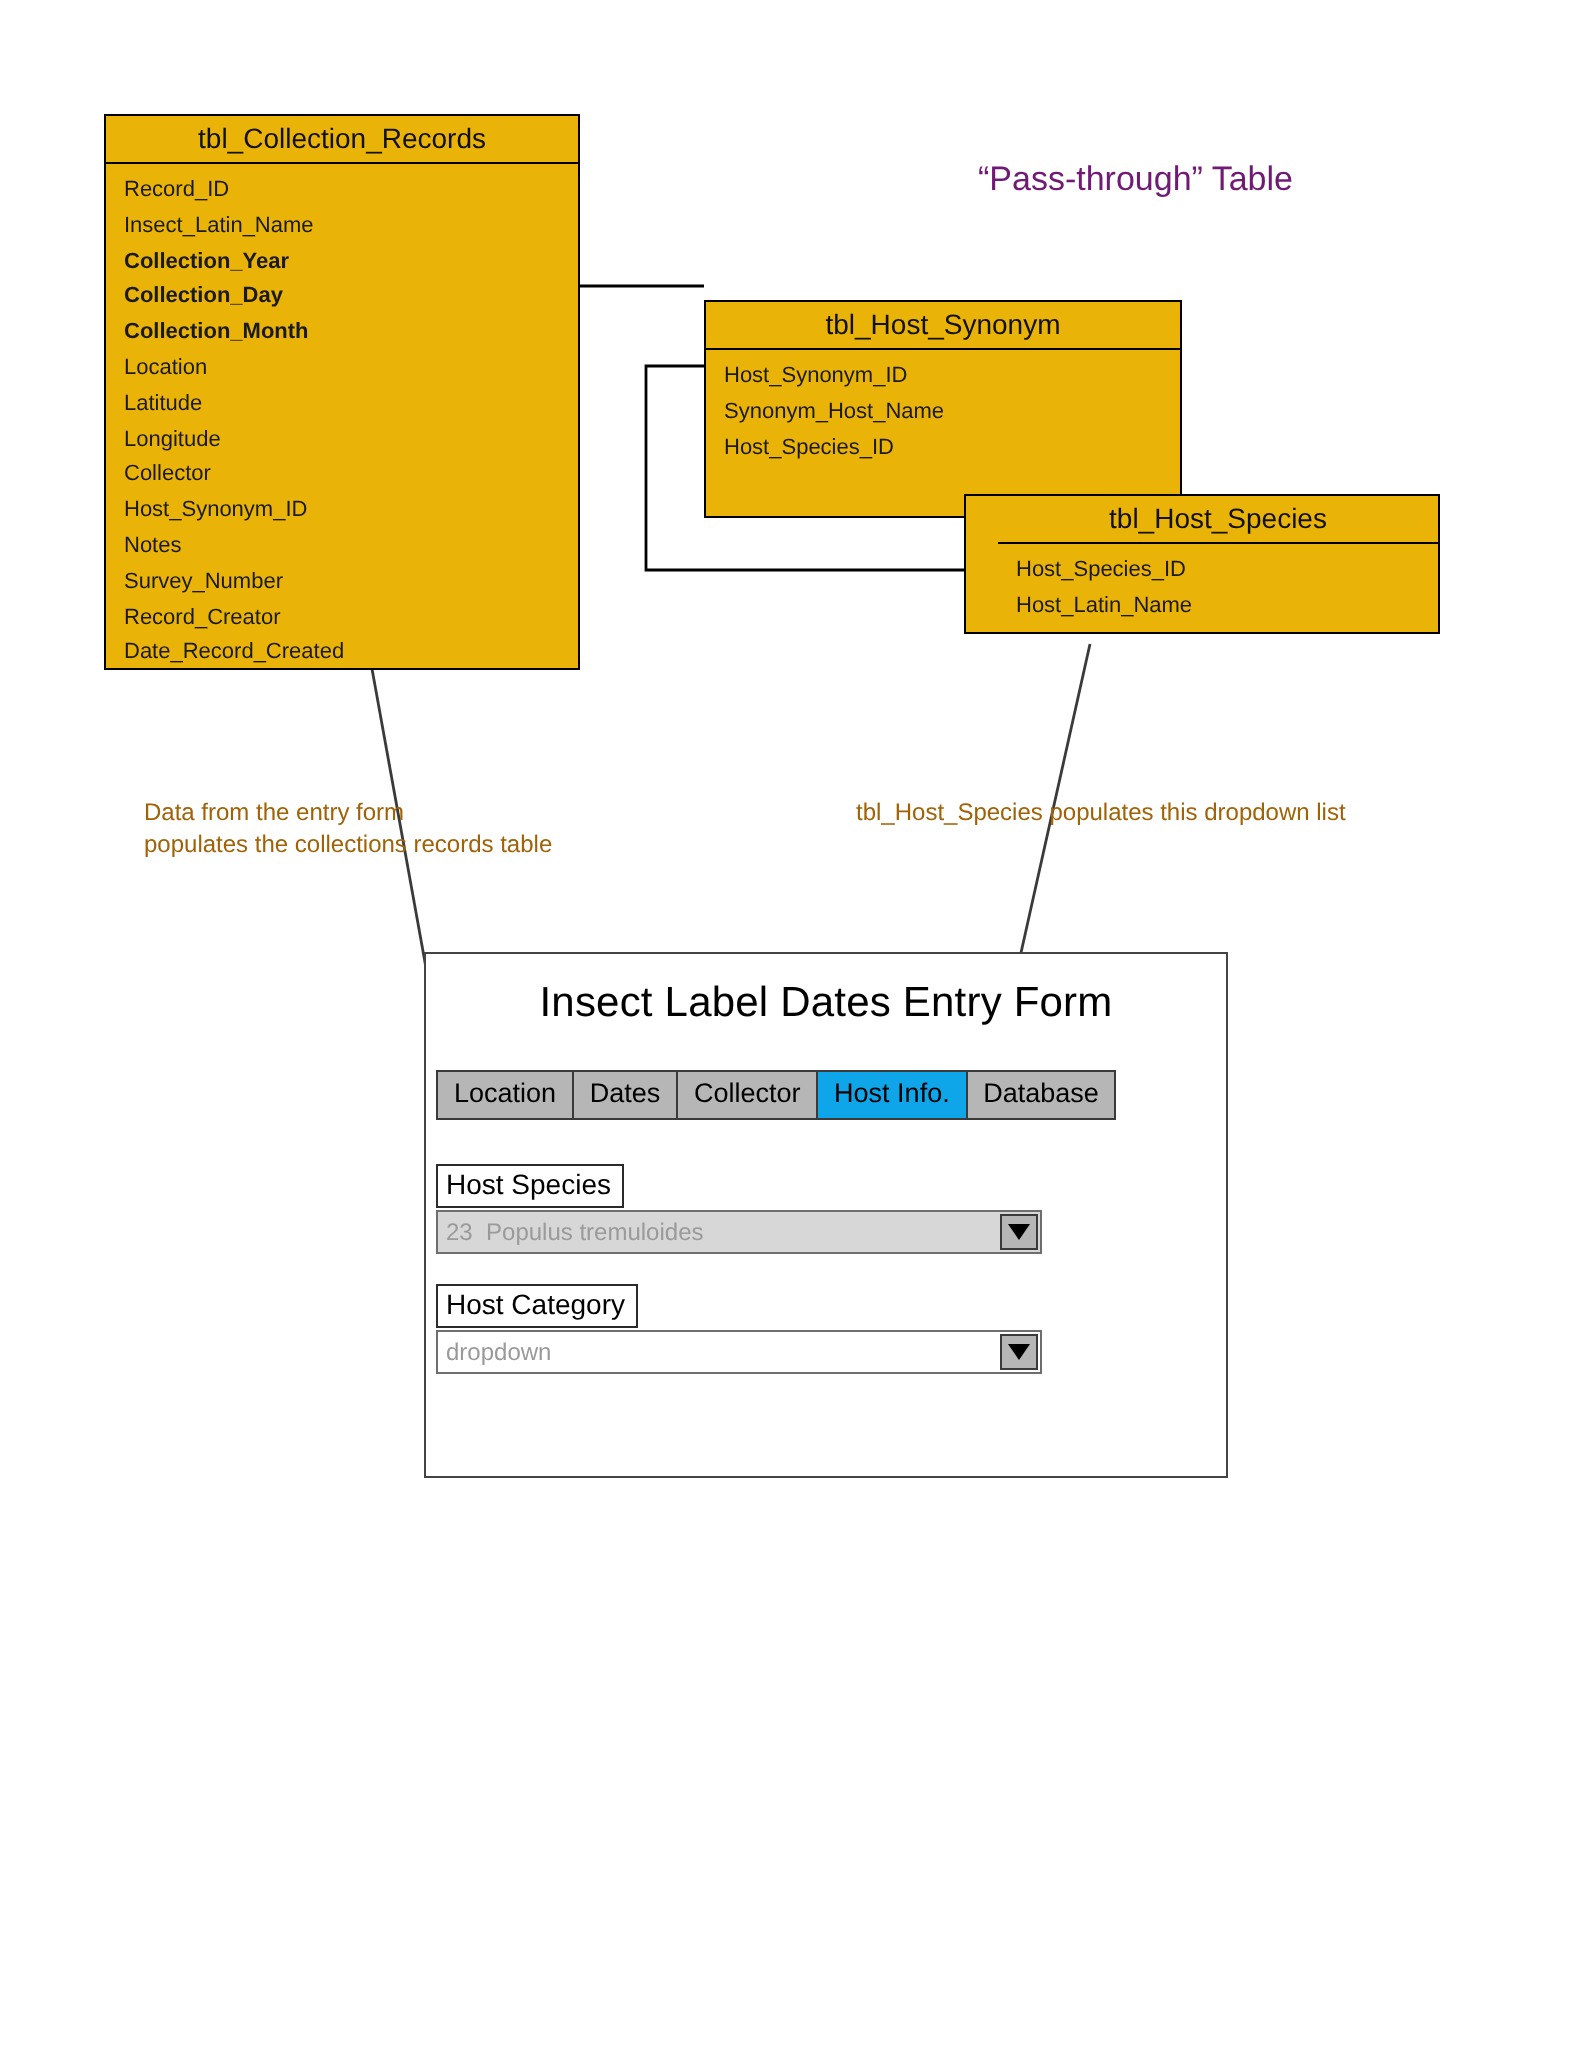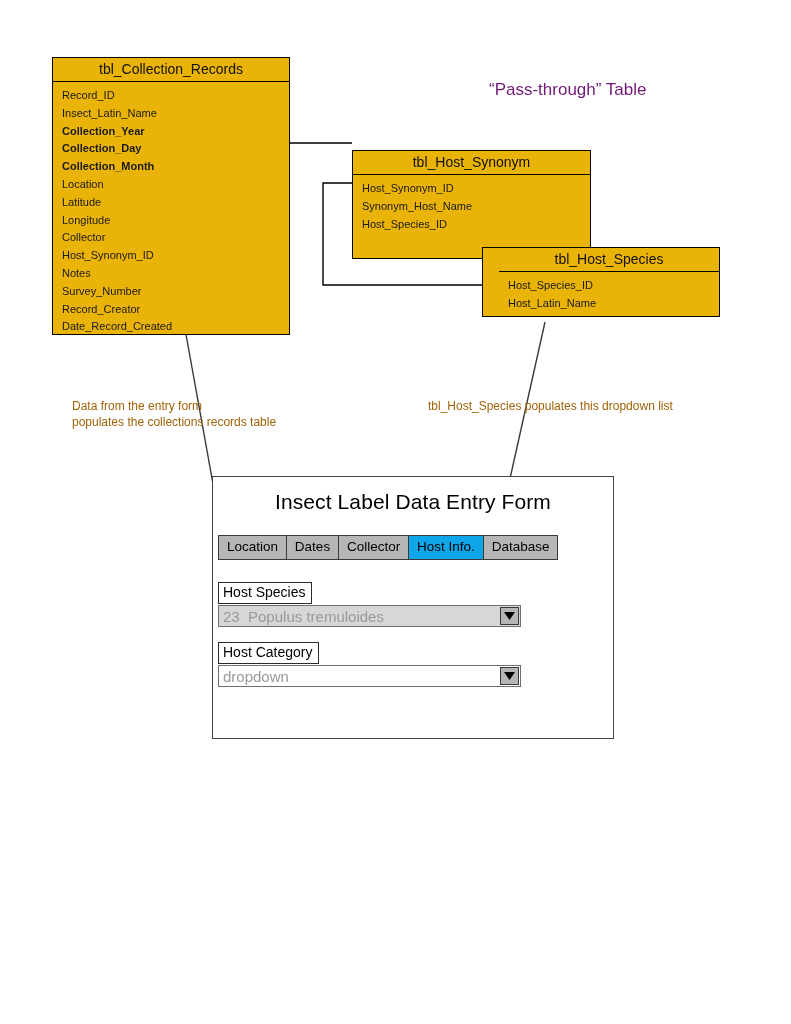--- a/index.html
+++ b/index.html
@@ -140,21 +140,21 @@
     height: 22px;
     border: 1.2px solid #6e6e6e;
     margin-top: 1px;
     display: flex;
     align-items: center;
     overflow: hidden;
   }
   .combo.shaded { background: #d7d7d7; }
   .combo.plain  { background: #ffffff; }
   .combo .combo-value {
-    font-size: 15px;
+    font-size: 12px;
     color: #9a9a9a;
     padding-left: 4px;
     white-space: pre;
     line-height: 17px;
   }
   .combo .combo-arrow {
     position: absolute;
     right: 1px;
     top: 1px;
     width: 19px;
@@ -222,21 +222,21 @@
       <div class="fld">Host_Latin_Name</div>
     </div>
   </div>
 
   <div class="free-text" id="pass-through-label">“Pass-through” Table</div>
   <div class="free-text" id="note-entry-form">Data from the entry form
 populates the collections records table</div>
   <div class="free-text" id="note-host-species">tbl_Host_Species populates this dropdown list</div>
 
   <div id="entry-form-panel">
-    <div id="form-title">Insect Label Data Entry Form</div>
+    <div id="form-title">Insect Label Dates Entry Form</div>
 
     <div id="form-tabs">
       <div class="tab">Location</div>
       <div class="tab">Dates</div>
       <div class="tab">Collector</div>
       <div class="tab active">Host Info.</div>
       <div class="tab">Database</div>
     </div>
 
     <div class="field-group" id="group-host-species">

